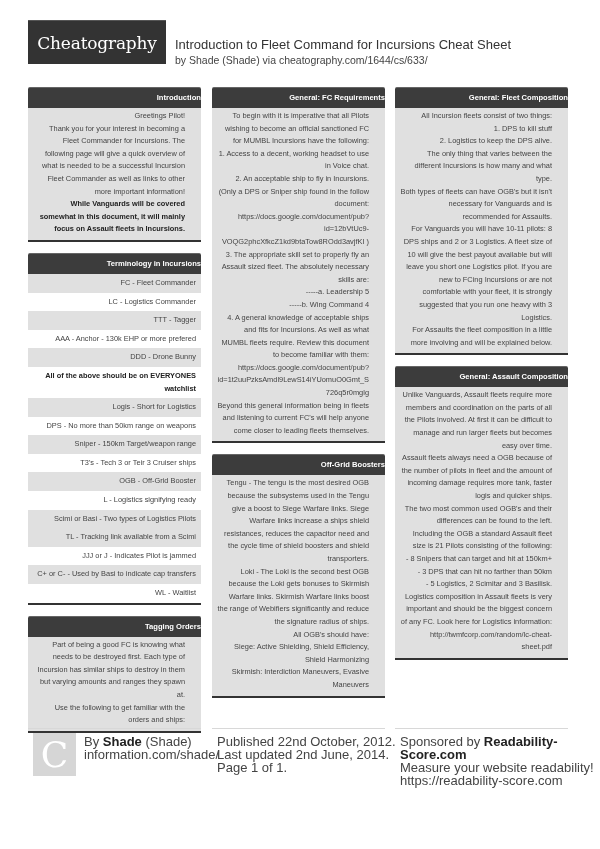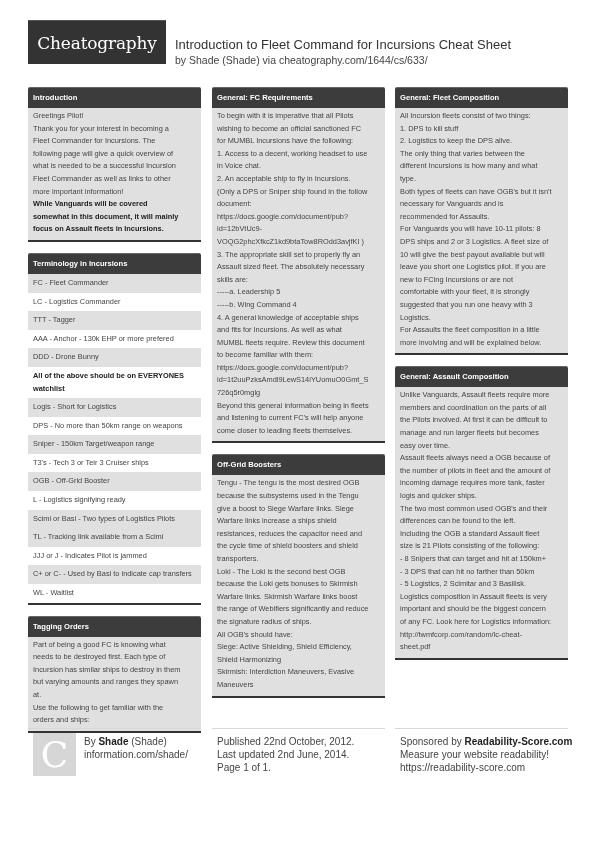--- a/index.html
+++ b/index.html
@@ -12,21 +12,21 @@
       position: absolute; left: 28px; top: 20px; width: 138px; height: 43px;
       background: #333333; border-top: 1px solid #555; color: #fff;
       font-family: "DejaVu Serif", "Liberation Serif", serif;
       font-size: 17px; display: flex; align-items: center; justify-content: center;
       letter-spacing: -0.2px;
     }
     .title-block { position: absolute; left: 175px; top: 37px; }
     .title { font-size: 13px; color: #333; margin: 0; line-height: 16px; }
     .subtitle { font-size: 10.5px; color: #444; margin: 0; line-height: 14px; }
 
-    .col { position: absolute; top: 87px; width: 173px; }
+    .col { position: absolute; top: 87px; width: 173px; text-align: right; }
     .col1 { left: 28px; }
     .col2 { left: 212px; }
     .col3 { left: 395px; }
 
     .section { margin-bottom: 11px; border-bottom: 2px solid #333; }
     .sec-head {
       background: #3c3c3c; color: #fff; font-weight: bold; font-size: 7.6px;
       height: 20px; line-height: 20px; padding-left: 5px;
       border-top: 1px solid #666; border-radius: 2px 2px 0 0;
     }
@@ -41,21 +41,21 @@
     .term-row.alt { background: #e0e0e0; }
     .term-row.white { background: #fff; }
     .term-row .b { font-weight: bold; color: #222; }
 
     .footer-line { position: absolute; top: 728px; height: 1px; background: #d8d8d8; }
     .avatar {
       position: absolute; left: 33px; top: 733px; width: 43px; height: 43px;
       background: #d6d6d6; color: #fff; font-family: "DejaVu Serif", serif;
       font-size: 36px; display: flex; align-items: center; justify-content: center;
     }
-    .foot-text { position: absolute; font-size: 10px; line-height: 13px; color: #444; }
+    .foot-text { position: absolute; font-size: 13px; line-height: 13px; color: #444; }
     .foot-text .b { font-weight: bold; color: #222; }
   </style>
 </head>
 <body>
 
 <div class="logo">Cheatography</div>
 <div class="title-block">
   <p class="title">Introduction to Fleet Command for Incursions Cheat Sheet</p>
   <p class="subtitle">by Shade (Shade) via cheatography.com/1644/cs/633/</p>
 </div>

